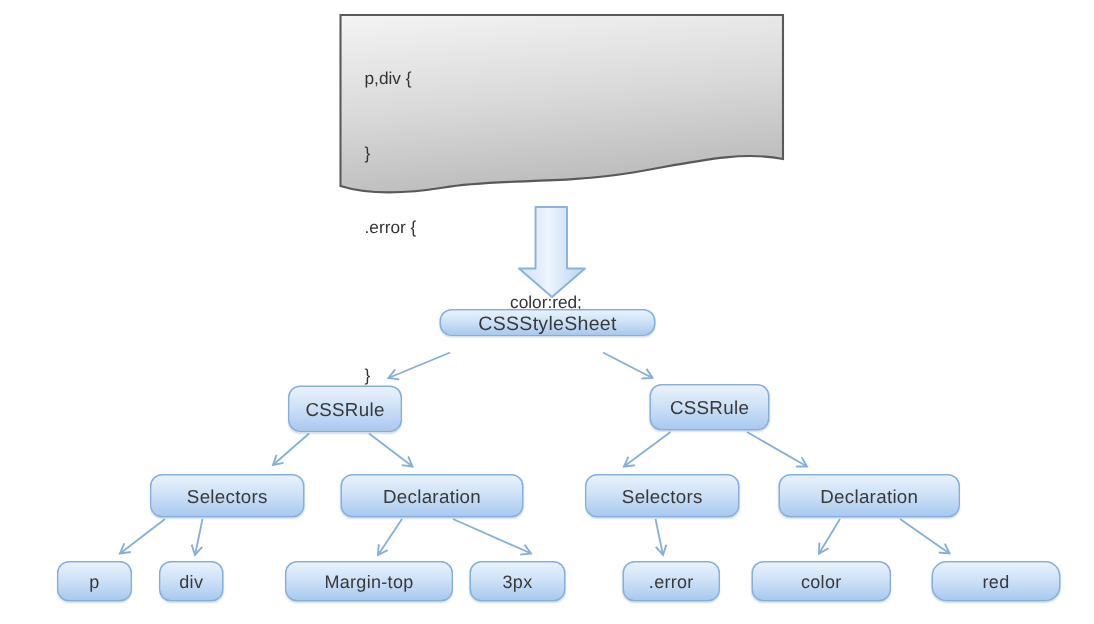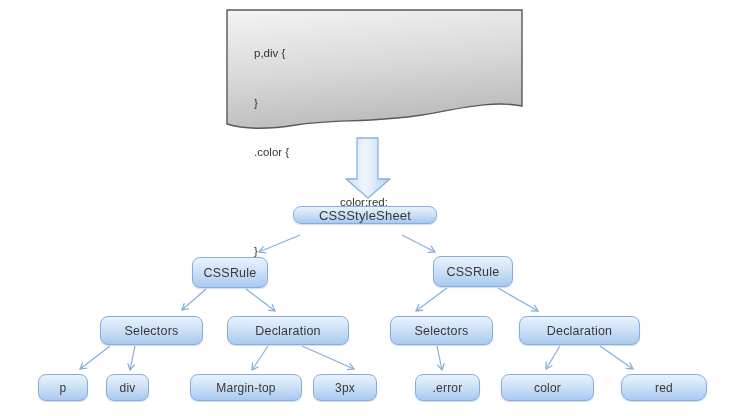--- a/index.html
+++ b/index.html
@@ -8,21 +8,21 @@
     font-family:"Liberation Sans",sans-serif;
   }
   .layer{position:absolute;left:0;top:0;width:729px;height:416px;}
   
   .code{
     position:absolute;left:227px;top:12px;width:295px;
     font-family:"Liberation Sans",sans-serif;
     font-size:11.5px;line-height:16.5px;color:#333333;
     white-space:pre;
   }
-  .code .ln{padding-left:27px;}
+  .code .ln{padding-left:16px;}
   .code .ln.ind{padding-left:113px;}
   
   .node{
     position:absolute;box-sizing:border-box;
     border:1px solid #84aede;border-radius:8px;
     background:linear-gradient(180deg,#e9f2fc 0%,#cfe2f7 45%,#a9c9ef 100%);
     color:#383838;
     display:flex;align-items:center;justify-content:center;
     font-size:12px;
     box-shadow:0 1px 1px rgba(130,160,200,0.35);
@@ -73,21 +73,21 @@
       <line x1="302" y1="346" x2="354" y2="369" marker-end="url(#arr)"></line>
       <line x1="437" y1="346" x2="442" y2="370" marker-end="url(#arr)"></line>
       <line x1="560" y1="346" x2="546" y2="369" marker-end="url(#arr)"></line>
       <line x1="600" y1="346" x2="633" y2="369" marker-end="url(#arr)"></line>
     </g>
   </svg>
 
   <div class="code">
     <div class="ln">p,div {</div>
     <div class="ln">}</div>
-    <div class="ln">.color {</div>
+    <div class="ln">.error {</div>
     <div class="ln ind">color:red;</div>
     <div class="ln">}</div>
   </div>
 
   <div class="node root" style="left:293px;top:206px;width:144px;height:18px;">CSSStyleSheet</div>
 
   <div class="node mid" style="left:192px;top:257px;width:76px;height:31px;">CSSRule</div>
   <div class="node mid" style="left:433px;top:256px;width:80px;height:31px;">CSSRule</div>
 
   <div class="node mid" style="left:100px;top:316px;width:103px;height:29px;">Selectors</div>

